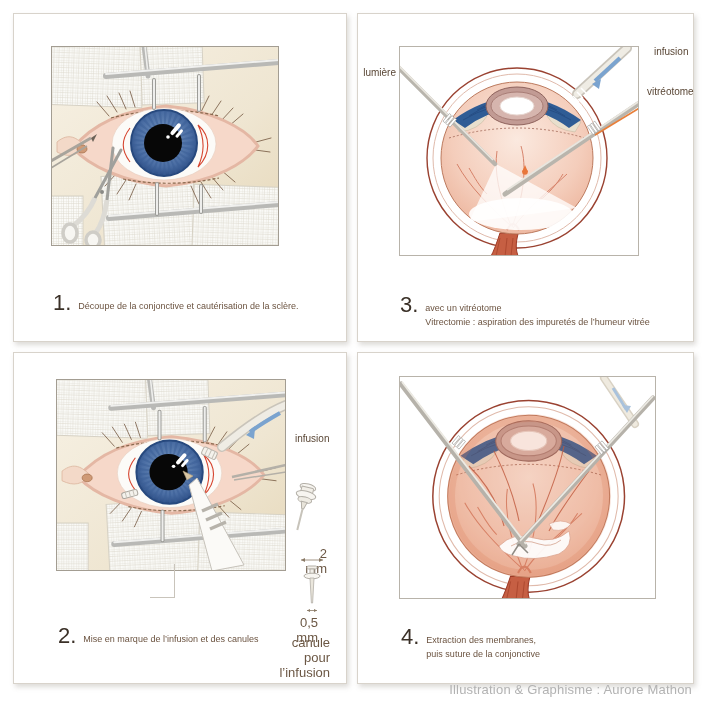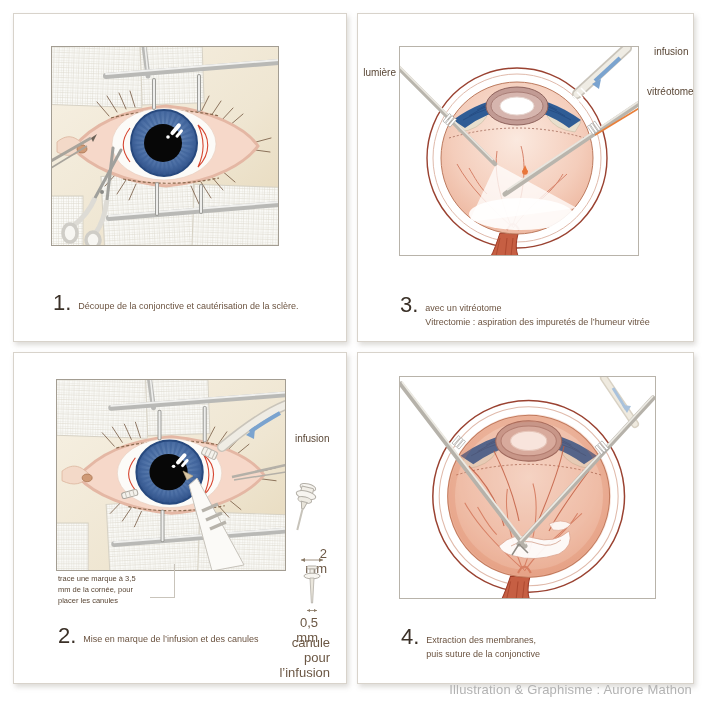--- a/index.html
+++ b/index.html
@@ -296,21 +296,20 @@
   <svg style="position:absolute;left:292px;top:254px" width="12" height="7" viewBox="0 0 12 7">
     <path d="M1,3.5 L11,3.5" stroke="#8a7a66" stroke-width="0.8"></path>
     <polygon points="1,3.5 4,2 4,5" fill="#8a7a66"></polygon>
       <polygon points="11,3.5 8,2 8,5" fill="#8a7a66"></polygon>
   </svg>
   <div class="dim" style="left:268px;top:262px;width:36px">0,5 mm</div>
   <div class="dim" style="left:252px;top:282px;width:64px">
     <div>canule</div>
     <div>pour l’infusion</div>
   </div>
-  <div class="note" style="left:44px;top:221px">trace une marque à 3,5 mm de la cornée, pour placer les canules</div>
   <div class="leader-v" style="left:160px;top:211px;height:33px"></div>
   <div class="leader-h" style="left:136px;top:244px;width:25px"></div>
   <div class="cap" style="left:44px;top:272px">
     <span class="cap-num">2.</span>
     <span class="cap-text" style="width:215px">
       <div>Mise en marque de l’infusion et des canules</div>
     </span>
   </div>
 </div>
 

